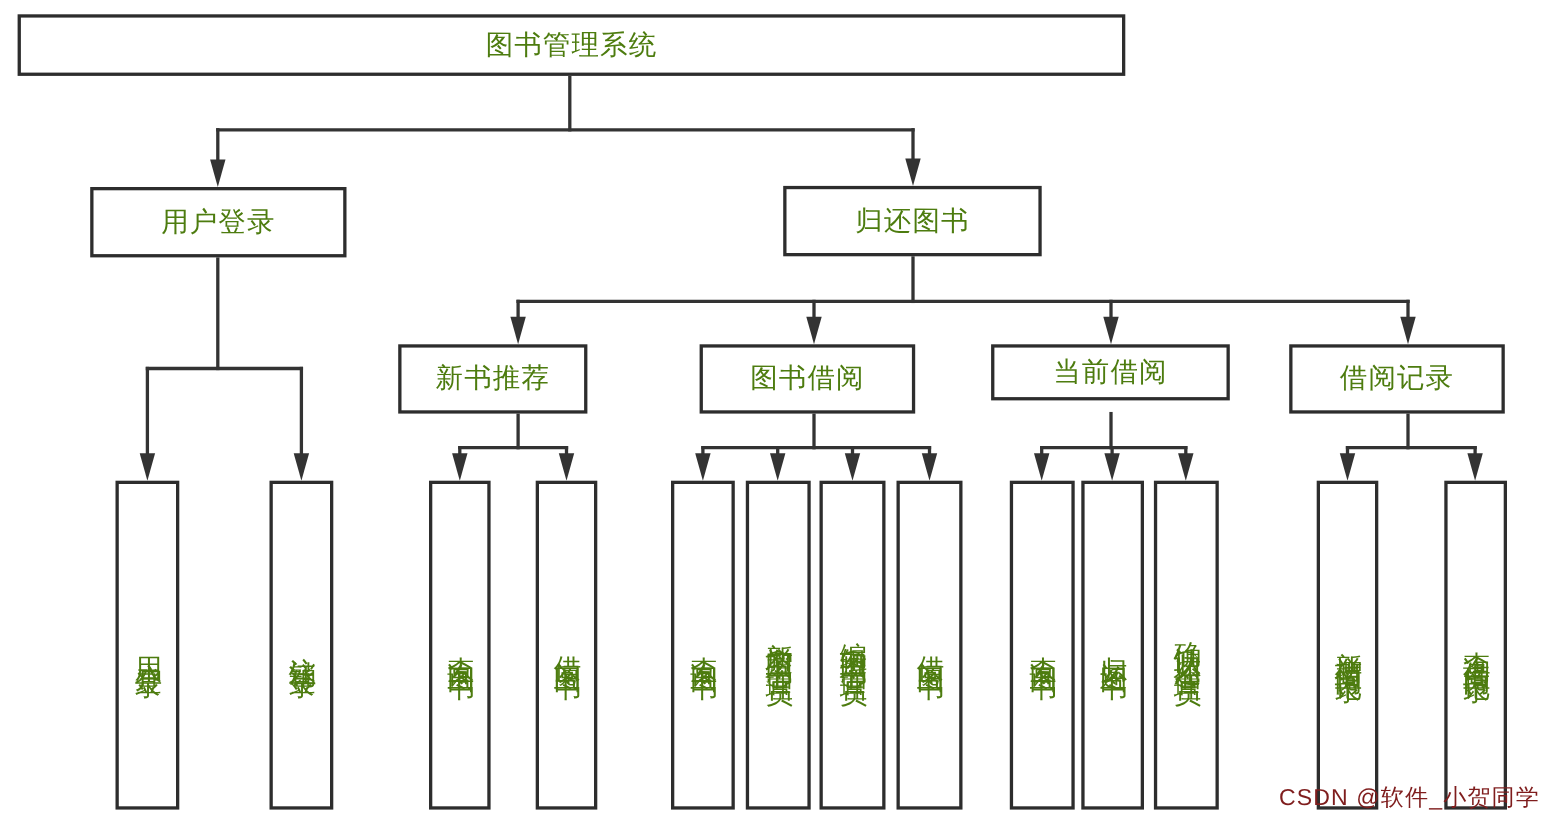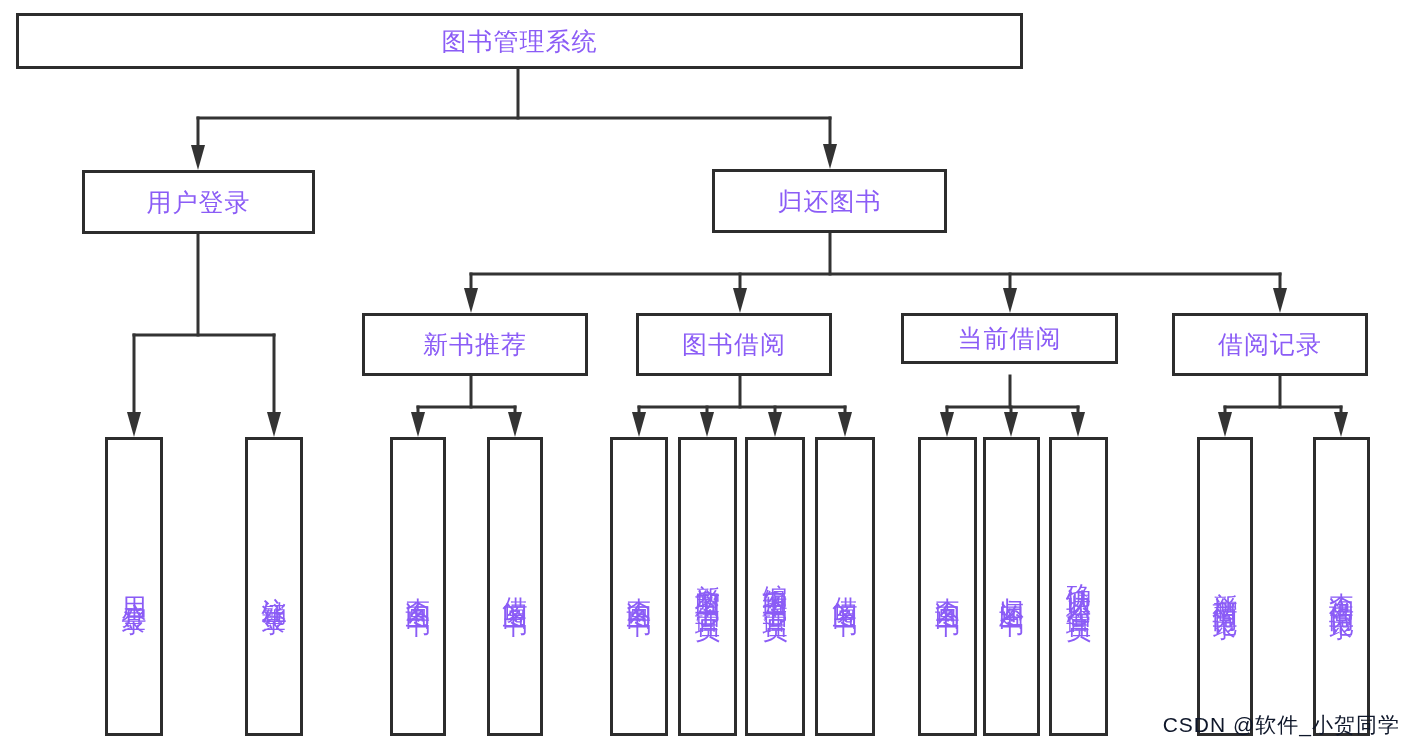--- a/index.html
+++ b/index.html
@@ -5,32 +5,32 @@
   html,body{margin:0;padding:0;background:#ffffff;}
   .canvas{
     position:relative;width:1405px;height:747px;background:#ffffff;
     font-family:"Liberation Sans",sans-serif;overflow:hidden;
   }
   #connectors{position:absolute;left:0;top:0;z-index:1;}
   .node{
     position:absolute;box-sizing:border-box;z-index:2;
     border:3px solid #2d2d2d;background:#ffffff;
     display:flex;align-items:center;justify-content:center;
-    color:#8b5cf6;
+    color:#4d7c0f;
   }
   .node.h .lbl{
     font-size:25px;letter-spacing:1px;line-height:1;white-space:nowrap;
   }
   .node.v .lbl{
     writing-mode:vertical-rl;text-orientation:mixed;
     font-size:25px;letter-spacing:5px;line-height:1;
   }
   .watermark{
     position:absolute;right:5px;bottom:8px;z-index:5;
-    font-size:21px;color:#0f172a;letter-spacing:1px;white-space:nowrap;
+    font-size:21px;color:#7f1d1d;letter-spacing:1px;white-space:nowrap;
   }
 </style>
 </head>
 <body>
 
 <div class="canvas">
 
   <svg id="connectors" width="1405" height="747" viewBox="0 0 1405 747">
       <line x1="518" y1="69" x2="518" y2="118" stroke="#333333" stroke-width="3" stroke-linecap="square"></line>
       <line x1="198" y1="234" x2="198" y2="335" stroke="#333333" stroke-width="3" stroke-linecap="square"></line>
@@ -90,21 +90,21 @@
     <span class="lbl">图书管理系统</span>
   </div>
 
   <div class="node h" style="left:82px;top:170px;width:233px;height:64px">
     <span class="lbl">用户登录</span>
   </div>
   <div class="node h" style="left:712px;top:169px;width:235px;height:64px">
     <span class="lbl">归还图书</span>
   </div>
 
-  <div class="node h" style="left:362px;top:313px;width:226px;height:63px">
+  <div class="node h" style="left:362px;top:313px;width:172px;height:63px">
     <span class="lbl">新书推荐</span>
   </div>
   <div class="node h" style="left:636px;top:313px;width:196px;height:63px">
     <span class="lbl">图书借阅</span>
   </div>
   <div class="node h" style="left:901px;top:313px;width:217px;height:51px">
     <span class="lbl">当前借阅</span>
   </div>
   <div class="node h" style="left:1172px;top:313px;width:196px;height:63px">
     <span class="lbl">借阅记录</span>

